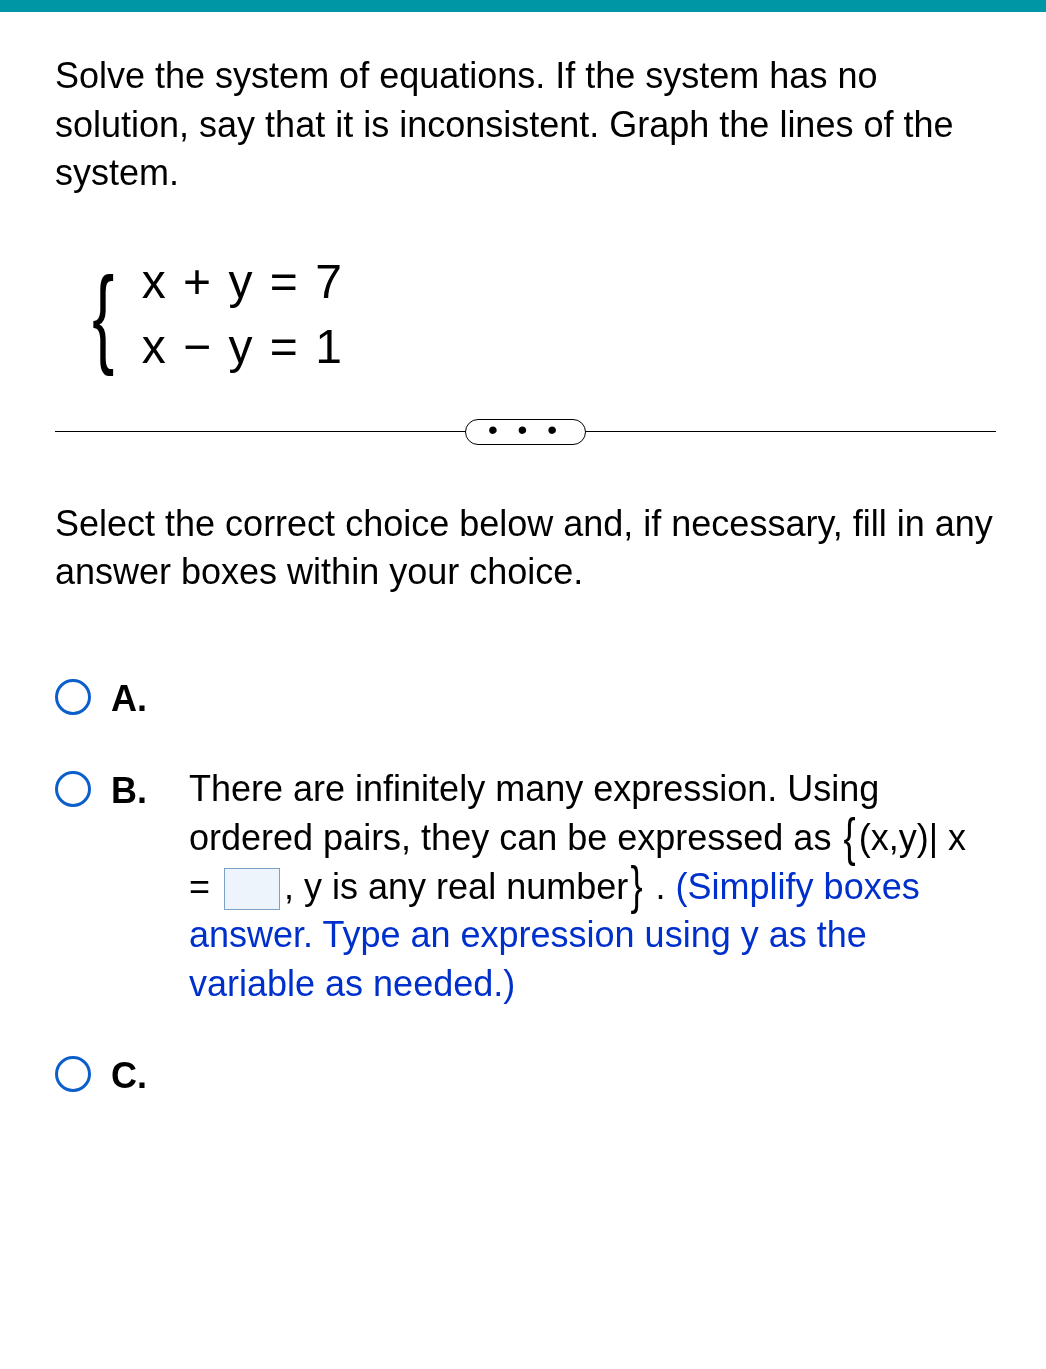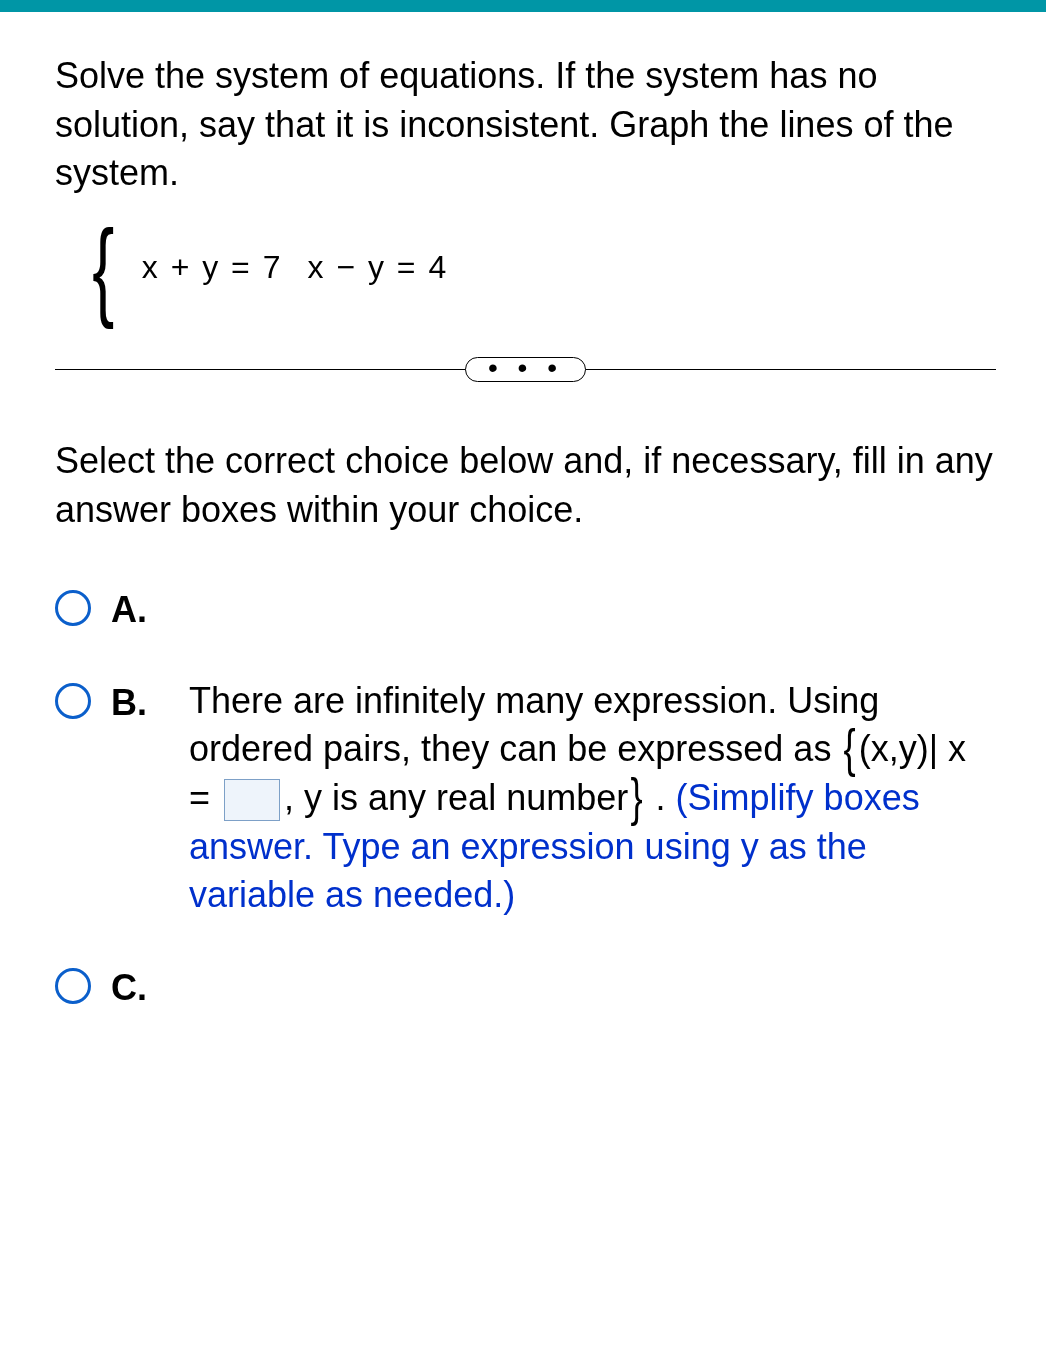--- a/index.html
+++ b/index.html
@@ -13,39 +13,39 @@
       height: 12px;
       background: #0096a6;
       width: 100%;
     }
     .content {
       padding: 40px 50px 40px 55px;
       font-size: 36px;
       line-height: 1.35;
     }
     .problem-text {
-      margin-bottom: 20px;
+      margin-bottom: 52px;
     }
     .system-eq {
       display: flex;
       align-items: center;
       margin: 20px 0 40px 30px;
     }
     .brace {
       font-size: 110px;
       font-weight: 300;
       line-height: 0.9;
       margin-right: 20px;
       transform: scaleX(0.6);
       display: inline-block;
     }
     .eq-lines {
       display: flex;
-      gap: 25px;
-      font-size: 32px;
+      flex-direction: column;
+      font-size: 48px;
     }
     .eq-lines span { letter-spacing: 2px; }
     .divider-row {
       display: flex;
       align-items: center;
       justify-content: center;
       margin: 40px 0 55px 0;
       position: relative;
     }
     .divider-line {
@@ -59,21 +59,21 @@
       padding: 4px 22px 8px 22px;
       font-size: 28px;
       line-height: 0.4;
       letter-spacing: 6px;
       background: #fff;
       margin: 0 -1px;
       z-index: 1;
       cursor: pointer;
     }
     .instruction {
-      margin-bottom: 50px;
+      margin-bottom: 76px;
     }
     .choices {
       display: flex;
       flex-direction: column;
       gap: 42px;
     }
     .choice {
       display: flex;
       align-items: flex-start;
       gap: 20px;
@@ -127,21 +127,21 @@
 
 <div class="top-bar"></div>
 
 <div class="content">
   <div class="problem-text">Solve the system of equations. If the system has no solution, say that it is inconsistent. Graph the lines of the system.</div>
 
   <div class="system-eq">
     <span class="brace">{</span>
     <div class="eq-lines">
       <span>x  + y  = 7</span>
-      <span>x  − y  = 4</span>
+      <span>x  − y  = 1</span>
     </div>
   </div>
 
   <div class="divider-row">
     <div class="divider-line"></div>
     <div class="divider-bubble">• • •</div>
     <div class="divider-line"></div>
   </div>
 
   <div class="instruction">Select the correct choice below and, if necessary, fill in any answer boxes within your choice.</div>

